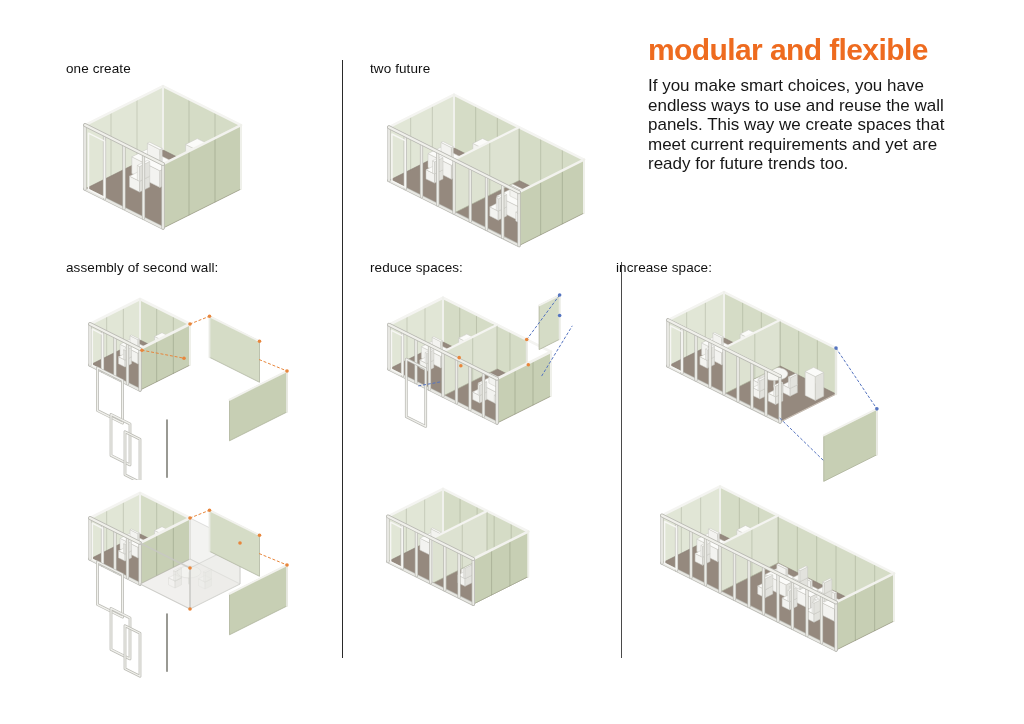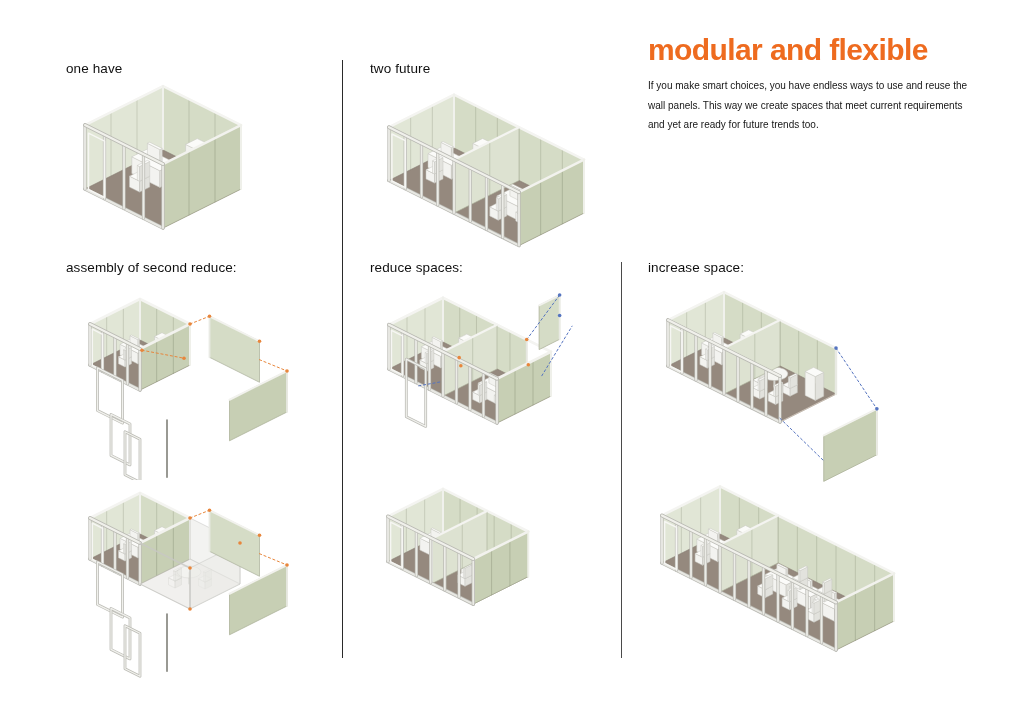--- a/index.html
+++ b/index.html
@@ -3,44 +3,44 @@
 <meta charset="utf-8">
 <style>
   html,body{margin:0;padding:0;background:#ffffff;}
   .page{position:relative;width:988px;height:724px;background:#ffffff;overflow:hidden;
         font-family:"Liberation Sans","DejaVu Sans",sans-serif;color:#111;}
   .divider{position:absolute;width:1px;background:#2a2a2a;}
   .divider-1{left:342px;top:60px;height:598px;}
   .divider-2{left:621px;top:262px;height:396px;background:#4a4a4a;}
   .title{position:absolute;left:648px;top:33px;margin:0;font-size:30px;font-weight:bold;
          letter-spacing:-0.6px;}
-  .intro{position:absolute;left:648px;top:76px;margin:0;width:330px;font-size:10px;
+  .intro{position:absolute;left:648px;top:76px;margin:0;width:330px;font-size:17px;
          line-height:19.6px;color:#161616;}
   .lbl{position:absolute;font-size:13.5px;color:#101010;letter-spacing:0.1px;}
   .lbl0{left:66px;top:61px;}
   .lbl1{left:370px;top:61px;}
   .lbl2{left:66px;top:260px;}
   .lbl3{left:370px;top:260px;}
-  .lbl4{left:648px;top:260px;}
+  .lbl4{left:616px;top:260px;}
   .fig{position:absolute;}
   .fig svg{display:block;}
 </style>
 </head>
 <body>
 
 <div class="page">
   <div class="divider divider-1"></div>
   <div class="divider divider-2"></div>
 
   <h1 class="title" style="color: rgb(238, 107, 31);">modular and flexible</h1>
   <p class="intro">If you make smart choices, you have endless ways to use and reuse the wall panels. This way we create spaces that meet current requirements and yet are ready for future trends too.</p>
 
-  <div class="lbl lbl0">one have</div>
+  <div class="lbl lbl0">one create</div>
   <div class="lbl lbl1">two future</div>
-  <div class="lbl lbl2">assembly of second reduce:</div>
+  <div class="lbl lbl2">assembly of second wall:</div>
   <div class="lbl lbl3">reduce spaces:</div>
   <div class="lbl lbl4">increase space:</div>
 
   <div id="figures">
       <div class="fig" style="left: 60px; top: 84px;">
         <svg width="240" height="150">
           <polygon points="103.0,66.0 25.0,105.0 25.0,41.0 103.0,2.0" fill="#e1e6d6" stroke="#b6bba9" stroke-width="0.6" stroke-linejoin="round" opacity="1"></polygon>
           <line x1="77" y1="79" x2="77" y2="15.040000000000006" stroke="rgba(130,138,114,0.4)" stroke-width="0.7" stroke-linecap="round" opacity="1"></line>
           <line x1="51" y1="92" x2="51" y2="28.040000000000006" stroke="rgba(130,138,114,0.4)" stroke-width="0.7" stroke-linecap="round" opacity="1"></line>
           <line x1="103" y1="2.0400000000000063" x2="25" y2="41.040000000000006" stroke="#f4f4f1" stroke-width="2.6" stroke-linecap="round" opacity="1"></line>

